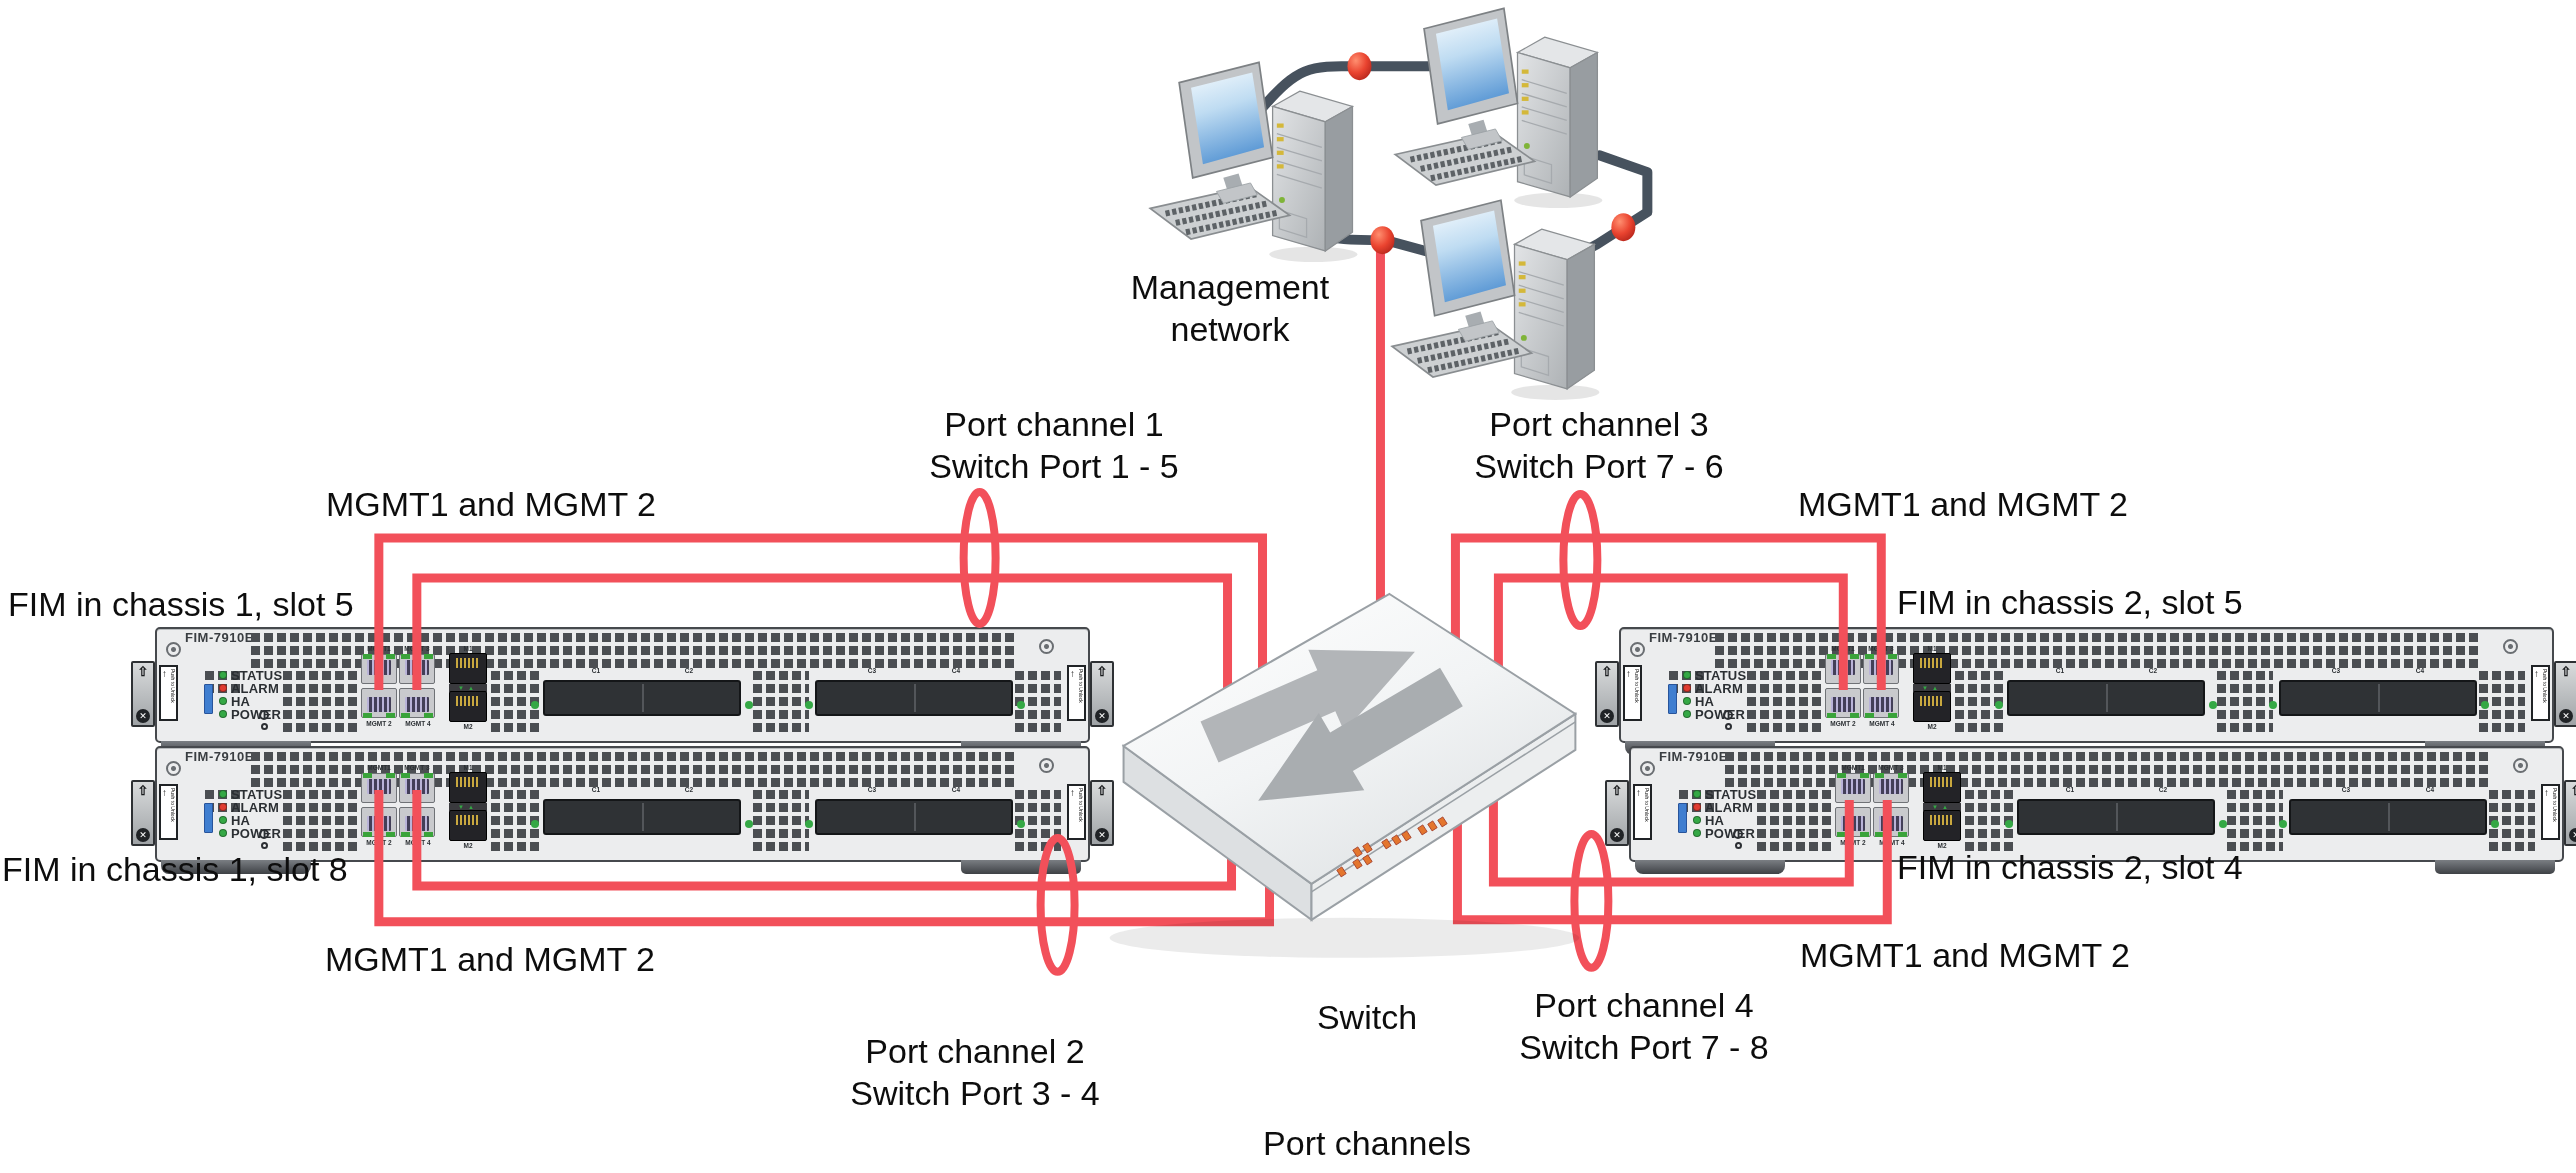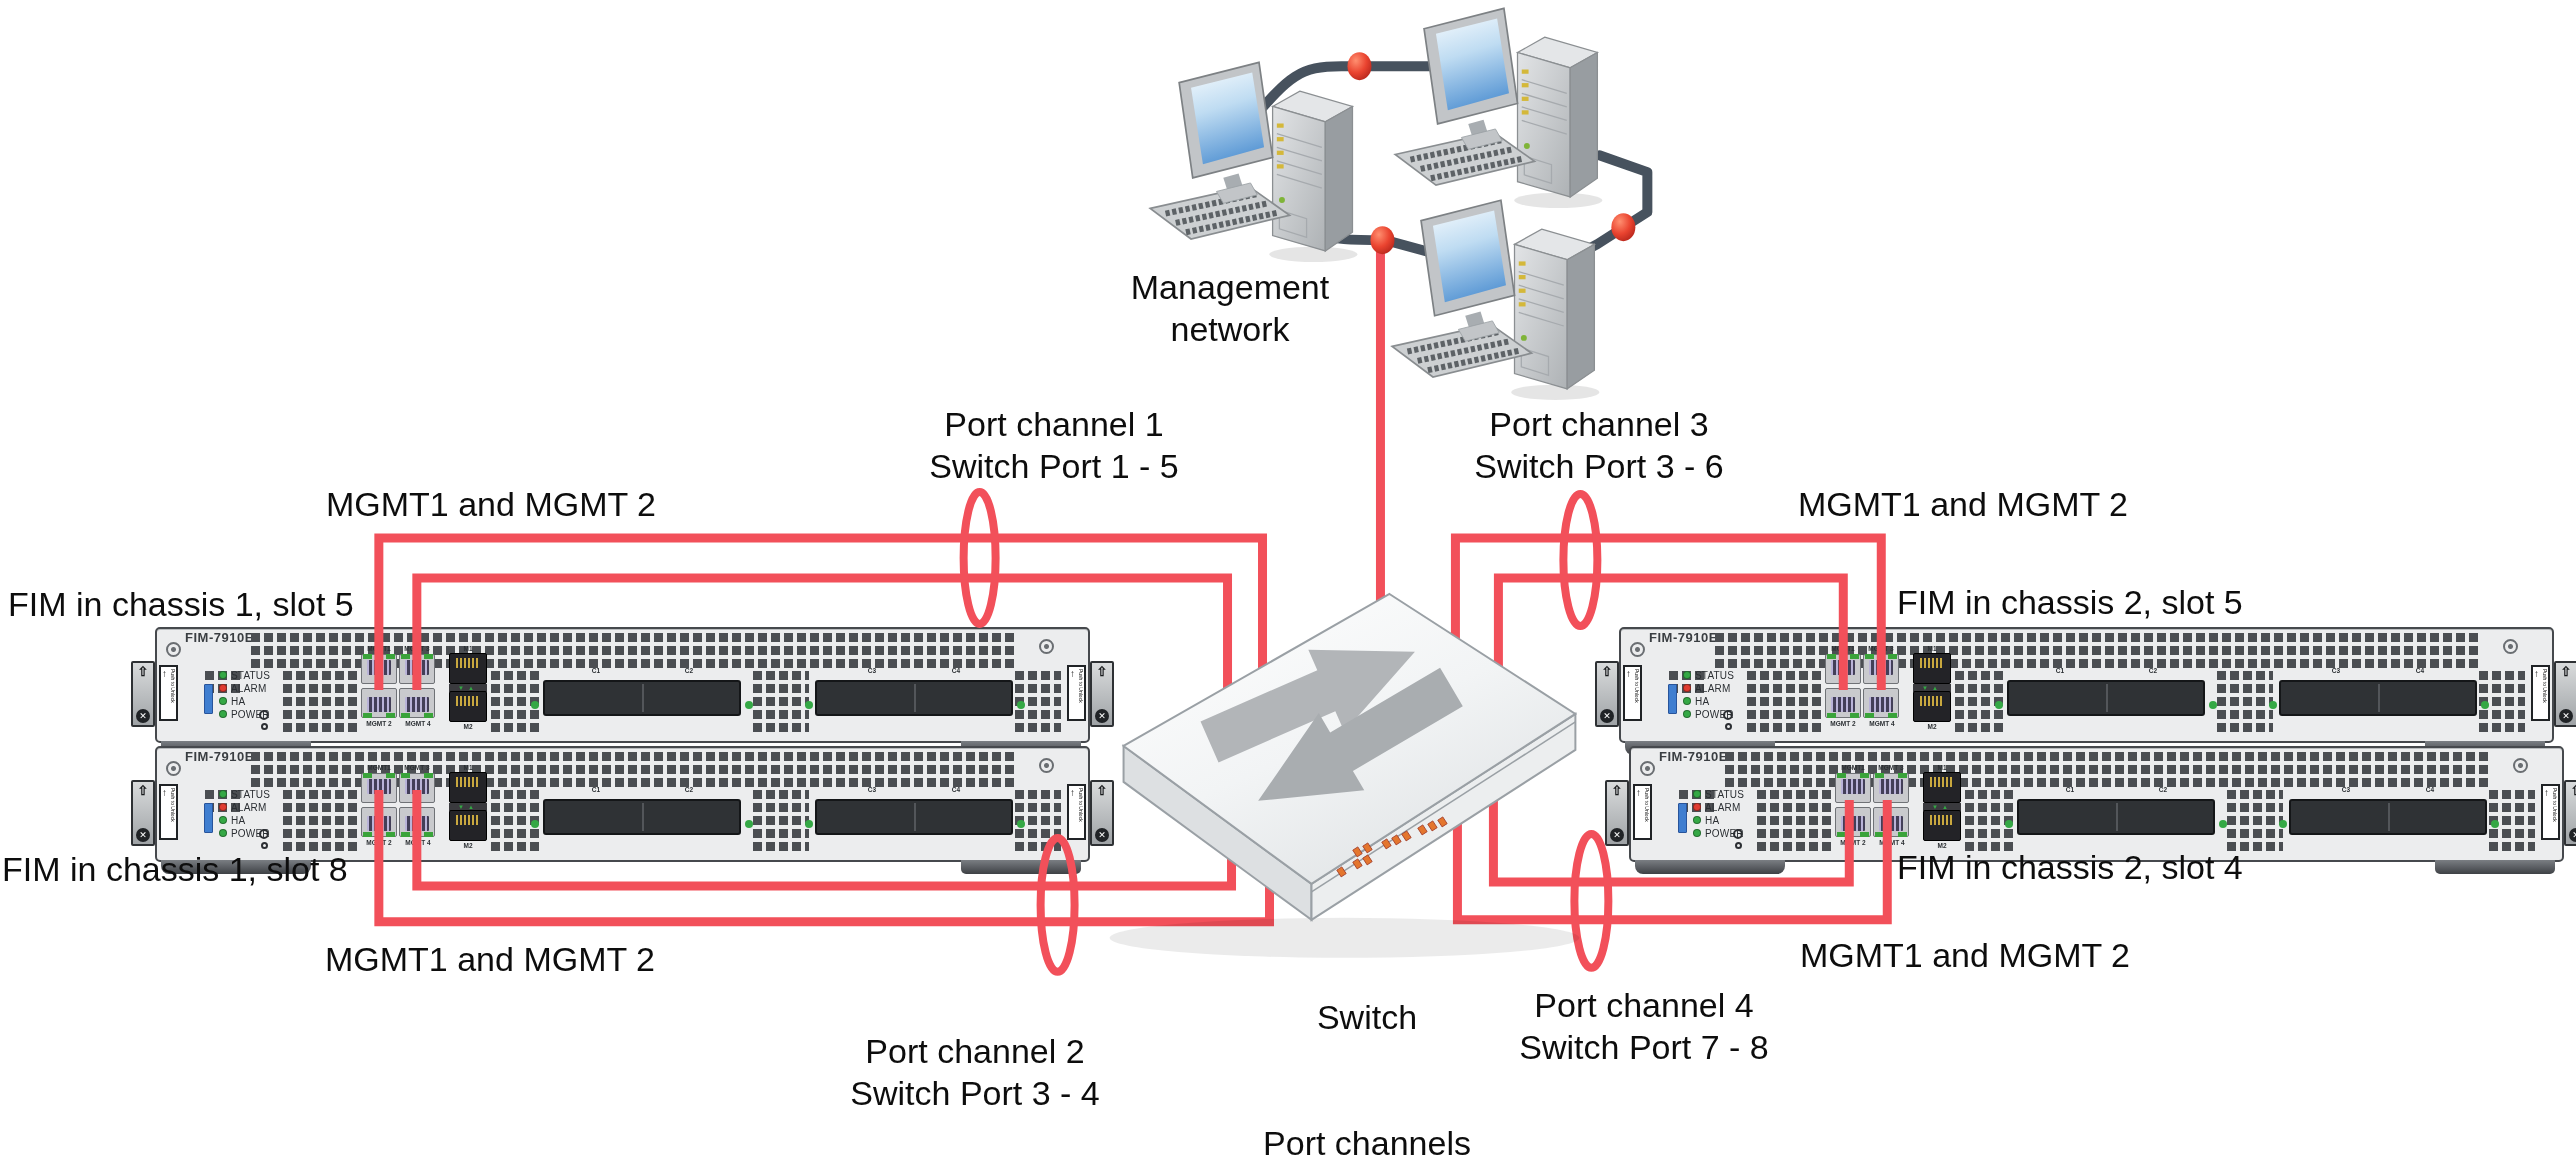--- a/index.html
+++ b/index.html
@@ -25,21 +25,21 @@
         background-size:13px 13px;}
   .v-top{left:96px;top:6px;width:767px;height:35px;}
   .v-a{left:128px;top:44px;width:74px;height:61px;}
   .v-b{left:50px;top:44px;width:38px;height:22px;}
   .v-c{left:336px;top:44px;width:48px;height:61px;}
   .v-d{left:598px;top:44px;width:56px;height:61px;}
   .v-e{left:860px;top:44px;width:46px;height:61px;}
   .led-row{position:absolute;left:64px;height:10px;display:flex;align-items:center;gap:4px;}
   .led{width:8px;height:8px;border-radius:50%;border:1px solid rgba(0,0,0,.35);box-sizing:border-box;}
   .led.green{background:#35a845;} .led.red{background:#e03c31;}
-  .led-label{font-size:10px;font-weight:400;color:#2b2f33;letter-spacing:0.2px;}
+  .led-label{font-size:13px;font-weight:700;color:#2b2f33;letter-spacing:0.2px;}
   .pwr1{position:absolute;left:104px;top:83px;width:10px;height:10px;border:2px solid #2c2f33;border-radius:50%;box-sizing:border-box;}
   .pwr2{position:absolute;left:106px;top:96px;width:7px;height:7px;border:2px solid #2c2f33;border-radius:50%;box-sizing:border-box;}
   .usb{position:absolute;left:49px;top:57px;width:9px;height:30px;background:#3f7ed0;border:1px solid #28549b;border-radius:1px;box-sizing:border-box;}
   .plabel{position:absolute;font-size:6.5px;font-weight:600;color:#2b2f33;transform:translateX(-50%);white-space:nowrap;}
   .rj45{position:absolute;width:36px;height:30px;background:#c9cacd;border:1px solid #6f7276;border-radius:2px;box-sizing:border-box;}
   .rj45 .inner{position:absolute;left:5px;top:5px;right:5px;bottom:8px;background:#433f58;border-radius:1px;
                background-image:repeating-linear-gradient(90deg,#b9b3d8 0 2px,transparent 2px 5px);}
   .rj45 .tab{position:absolute;width:9px;height:5px;background:#3aa33a;}
   .rj45.toprow .tab.l{left:1px;top:-1px;} .rj45.toprow .tab.r{right:1px;top:-1px;}
   .rj45.botrow .tab.l{left:1px;bottom:-1px;} .rj45.botrow .tab.r{right:1px;bottom:-1px;}
@@ -569,21 +569,21 @@
     <ellipse cx="1360" cy="66" rx="12" ry="14" fill="url(#dg)"></ellipse>
     <ellipse cx="1624" cy="227" rx="12" ry="14" fill="url(#dg)"></ellipse>
     <ellipse cx="1383" cy="240" rx="12" ry="14" fill="url(#dg)"></ellipse>
   </g>
 </svg>
 
 <div class="cap" style="left:1230px;top:266px"><span>Management</span><br><span>network</span></div>
 
 <div class="cap" style="left:1054px;top:403px"><span>Port channel 1</span><br><span>Switch Port 1 - 5</span></div>
 
-<div class="cap" style="left:1599px;top:403px"><span>Port channel 3</span><br><span>Switch Port 3 - 6</span></div>
+<div class="cap" style="left:1599px;top:403px"><span>Port channel 3</span><br><span>Switch Port 7 - 6</span></div>
 
 <div class="cap" style="left:975px;top:1030px"><span>Port channel 2</span><br><span>Switch Port 3 - 4</span></div>
 
 <div class="cap" style="left:1644px;top:984px"><span>Port channel 4</span><br><span>Switch Port 7 - 8</span></div>
 
 <div class="cap" style="left:491px;top:483px">MGMT1 and MGMT 2</div>
 <div class="cap" style="left:1963px;top:483px">MGMT1 and MGMT 2</div>
 <div class="cap" style="left:490px;top:938px">MGMT1 and MGMT 2</div>
 <div class="cap" style="left:1965px;top:934px">MGMT1 and MGMT 2</div>
 

